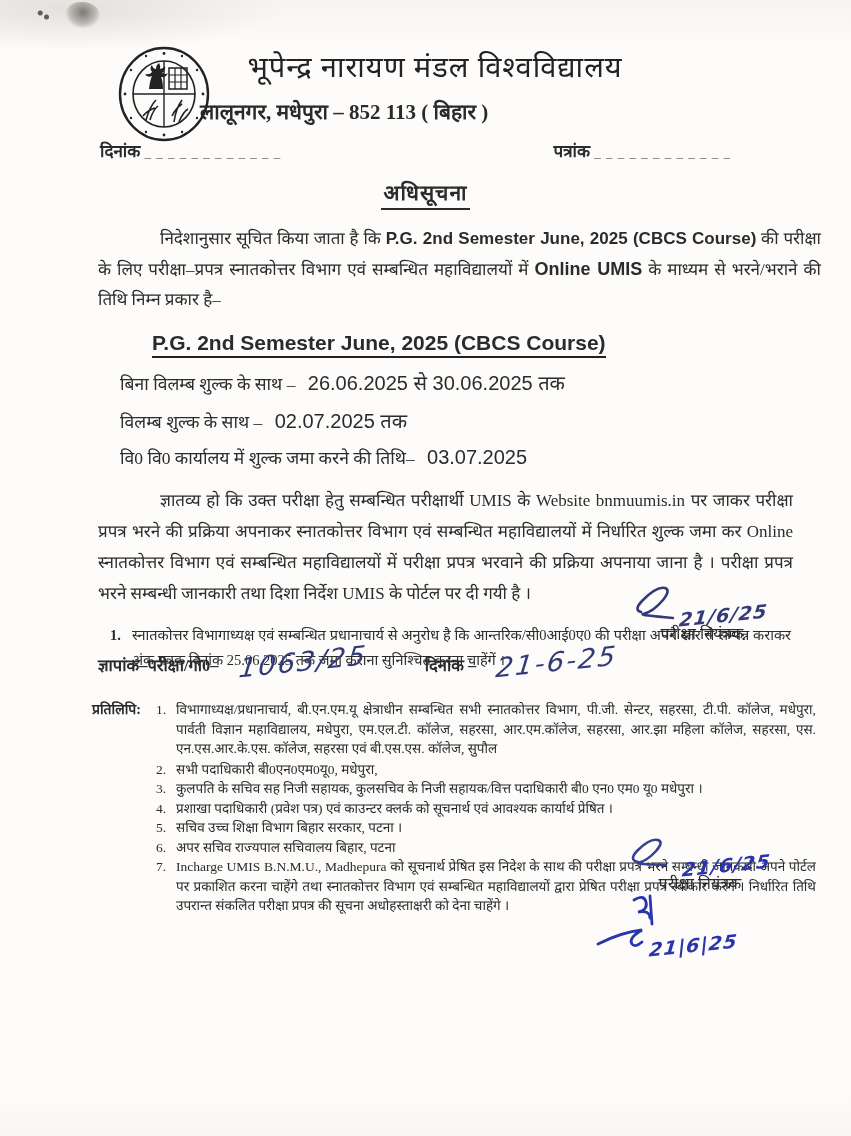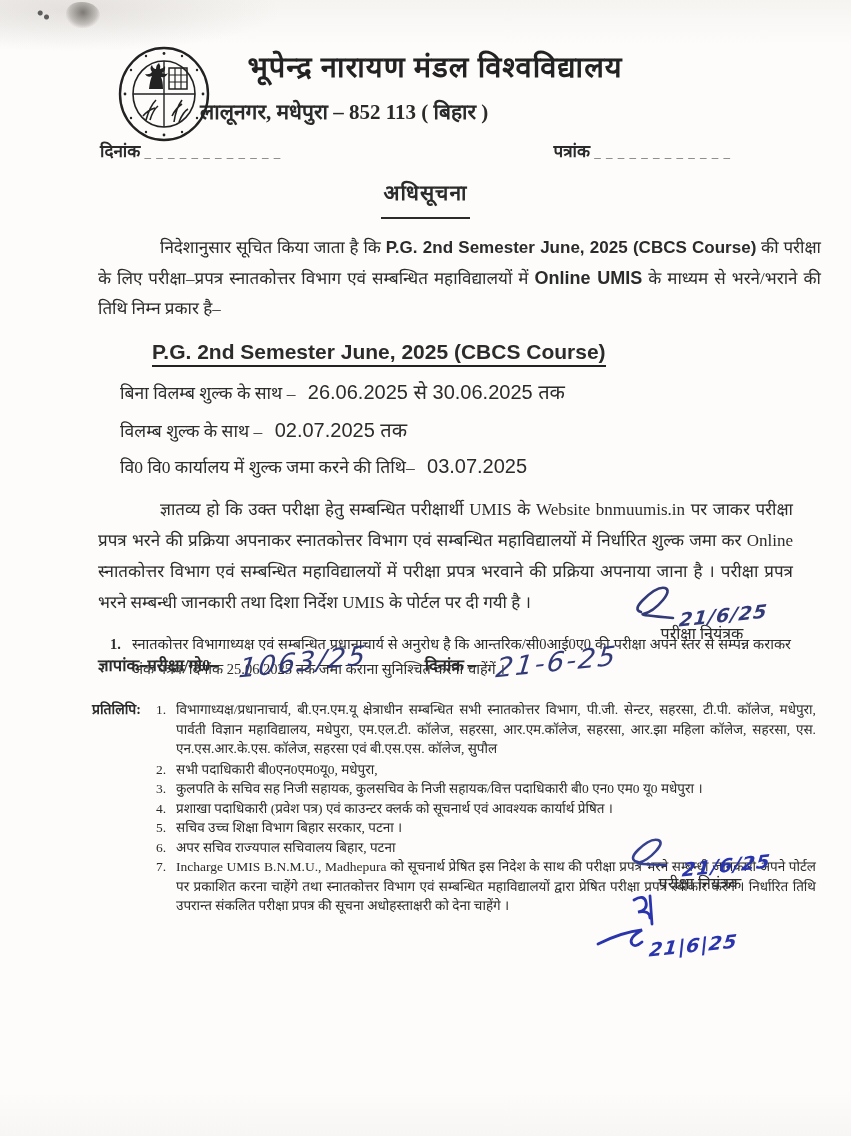--- a/index.html
+++ b/index.html
@@ -26,36 +26,36 @@
   }
   .speck { position: absolute; left: 36px; top: 10px; width: 14px; height: 10px;
     background: radial-gradient(circle at 30% 30%, rgba(60,60,60,.8) 2px, transparent 3px),
                 radial-gradient(circle at 75% 70%, rgba(60,60,60,.8) 2px, transparent 3px);
   }
   
   .header { position: relative; padding-top: 46px; }
   .seal { position: absolute; left: 116px; top: 44px; }
   .uni-title {
     margin-left: 200px; width: 470px; text-align: center;
-    font-size: 29px; font-weight: bold; letter-spacing: 1px; color: #222;
+    font-size: 29px; font-weight: normal; letter-spacing: 1px; color: #222;
   }
   .uni-address {
     margin-left: 200px; width: 470px; text-align: left;
     font-size: 21px; font-weight: bold; margin-top: 12px; color: #2a2a2a;
   }
   .ref-row {
     display: flex; justify-content: space-between;
     margin: 14px 120px 0 100px; font-size: 17px; font-weight: bold;
   }
   .blank-line { font-weight: normal; color: #555; letter-spacing: 1px; font-size: 13px; }
   
   .heading-wrap { text-align: center; margin-top: 16px; }
   .notice-heading {
     display: inline-block; font-size: 21px; font-weight: 600;
-    border-bottom: 2px solid #2b2b2b; padding: 0 2px 11px 2px; letter-spacing: 1px;
+    border-bottom: 2px solid #2b2b2b; padding: 0 2px 2px 2px; letter-spacing: 1px;
   }
   .intro {
     margin: 14px 30px 0 98px; font-size: 17px; line-height: 30px;
     text-align: justify; text-indent: 62px;
   }
   .latin { font-family: "Liberation Sans", sans-serif; font-weight: 600; }
   .latin-bold { font-family: "Liberation Sans", sans-serif; font-weight: bold; font-size: 18px; }
   .subheading {
     margin: 16px 0 0 152px; display: inline-block;
     font-family: "Liberation Sans", sans-serif; font-size: 21px; font-weight: bold;

